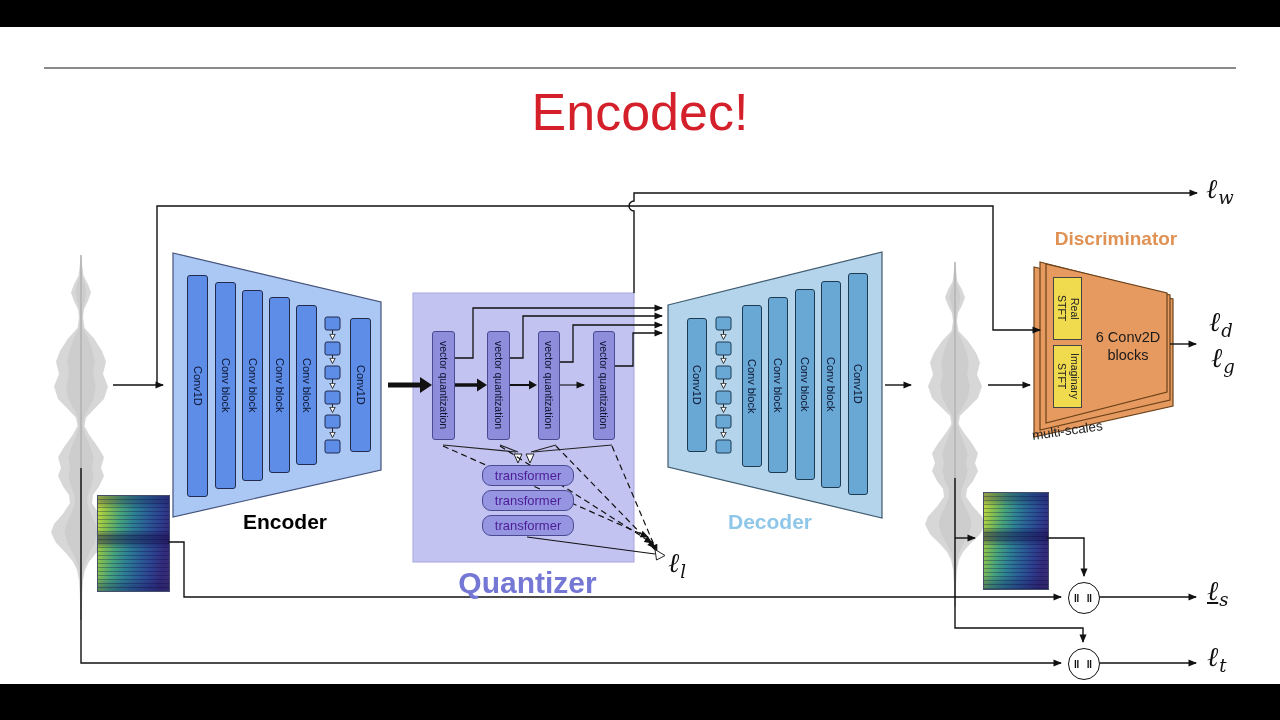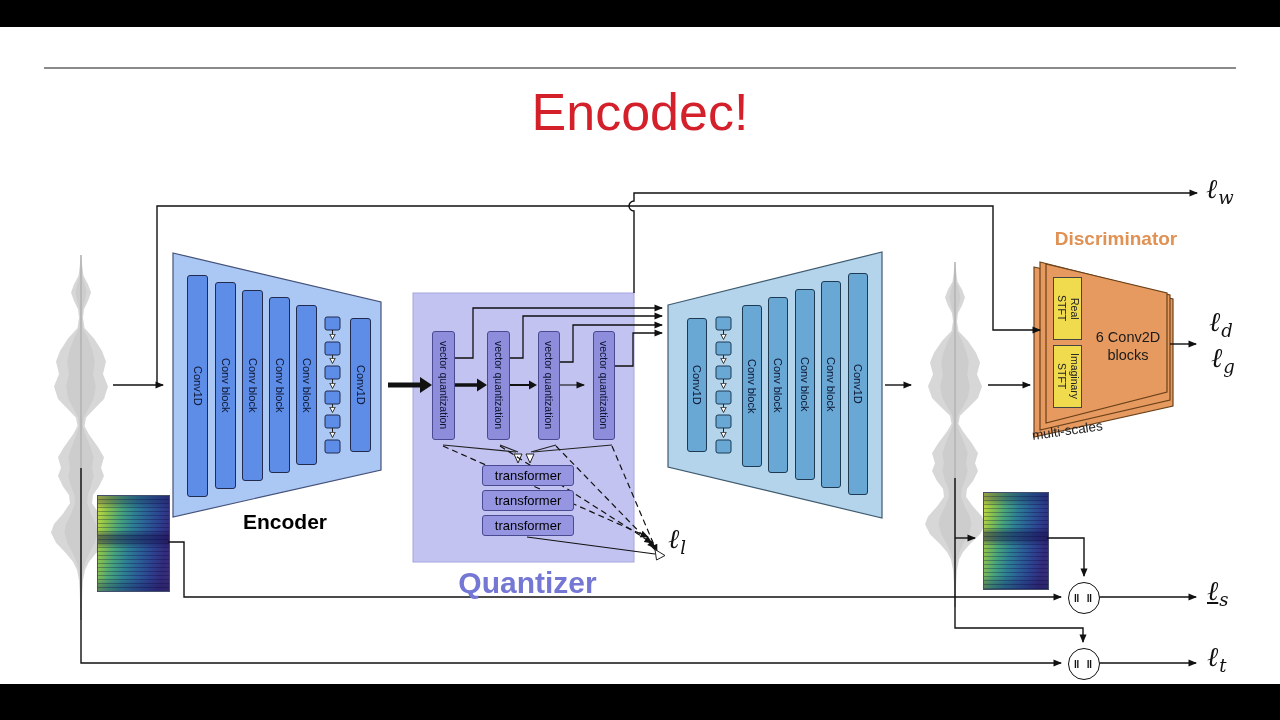--- a/index.html
+++ b/index.html
@@ -15,22 +15,22 @@
   #shapes{z-index:1;}
   #wires{z-index:2;}
   .blk{position:absolute;z-index:3;box-sizing:border-box;}
   .bar{display:flex;align-items:center;justify-content:center;border-radius:3px;
        border:1px solid #222b4e;}
   .bar span{writing-mode:vertical-rl;font-size:11px;color:#0d1430;white-space:nowrap;}
   .enc{background:#5d8de6;}
   .dec{background:#69a8d4;border-color:#1d3a52;}
   .vq{background:#8d8ddc;border-color:#4a4a92;}
   .vq span{font-size:10.5px;}
-  .transformer{background:#9595e2;border:1px solid #4a4a92;border-radius:3px;
-       display:flex;align-items:center;justify-content:center;font-size:13px;color:#000000;}
+  .transformer{background:#9595e2;border:1px solid #4a4a92;border-radius:9px;
+       display:flex;align-items:center;justify-content:center;font-size:13px;color:#4c1d95;}
   .stft{background:#f0db4f;border:1px solid #444;display:flex;align-items:center;justify-content:center;}
   .stft span{writing-mode:vertical-rl;font-size:10.5px;line-height:1.25;color:#222;white-space:pre-line;text-align:center;}
   .ml{white-space:pre-line;}
   .seclabel{font-weight:bold;text-align:center;}
   .loss{position:absolute;z-index:4;font-family:"DejaVu Serif",serif;font-style:italic;
         font-size:27px;color:#111;}
   .loss sub{font-size:18px;line-height:0;margin-left:1px;}
   .normnode{position:absolute;z-index:4;width:30px;height:30px;border:1.6px solid #111;
         border-radius:50%;background:#fff;display:flex;align-items:center;justify-content:center;
         font-size:11.5px;font-weight:bold;letter-spacing:2px;color:#111;}
@@ -222,37 +222,38 @@
     </div>
   <div class="blk bar dec" style="left:795px;top:289px;width:20px;height:191px;">
       <span>Conv block</span>
     </div>
   <div class="blk bar dec" style="left:821px;top:281px;width:20px;height:207px;">
       <span>Conv block</span>
     </div>
   <div class="blk bar dec" style="left:848px;top:273px;width:20px;height:222px;">
       <span>Conv1D</span>
     </div>
+  <div class="blk seclabel" style="left:690px;top:510px;width:160px;font-size:21px;color:#8fc7e9;">Decoder</div>
 
   <div class="blk seclabel" style="left:1041px;top:228px;width:150px;font-size:19px;color:#e09154;">Discriminator</div>
   <div class="blk stft" style="left:1053px;top:277px;width:29px;height:63px;">
     <span class="ml">Real
 STFT</span>
   </div>
   <div class="blk stft" style="left:1053px;top:345px;width:29px;height:63px;">
     <span class="ml">Imaginary
 STFT</span>
   </div>
   <div class="blk ml" style="left:1087px;top:328px;width:82px;text-align:center;font-size:14.5px;color:#1a1a1a;line-height:1.25;">6 Conv2D
 blocks</div>
   <div class="blk" style="left:1032px;top:428px;width:110px;font-size:13.5px;color:#222;transform:rotate(-8deg);transform-origin:left center;">multi-scales</div>
 
   <div class="normnode" style="left:1068px;top:582px;">‖ ‖</div>
   <div class="normnode" style="left:1068px;top:648px;">‖ ‖</div>
 
   <span class="loss" style="left:1206px;top:173px;font-style:italic;"><span>ℓ</span><sub>w</sub></span>
   <span class="loss" style="left:1209px;top:306px;"><span>ℓ</span><sub>d</sub></span>
   <span class="loss" style="left:1211px;top:342px;"><span>ℓ</span><sub>g</sub></span>
-  <span class="loss" style="left:668px;top:523px;"><span>ℓ</span><sub>l</sub></span>
+  <span class="loss" style="left:668px;top:547px;"><span>ℓ</span><sub>l</sub></span>
   <span class="loss" style="left:1207px;top:575px;text-decoration:underline;"><span>ℓ</span><sub>s</sub></span>
   <span class="loss" style="left:1207px;top:641px;"><span>ℓ</span><sub>t</sub></span>
 
 </div>
 
 </body></html>

